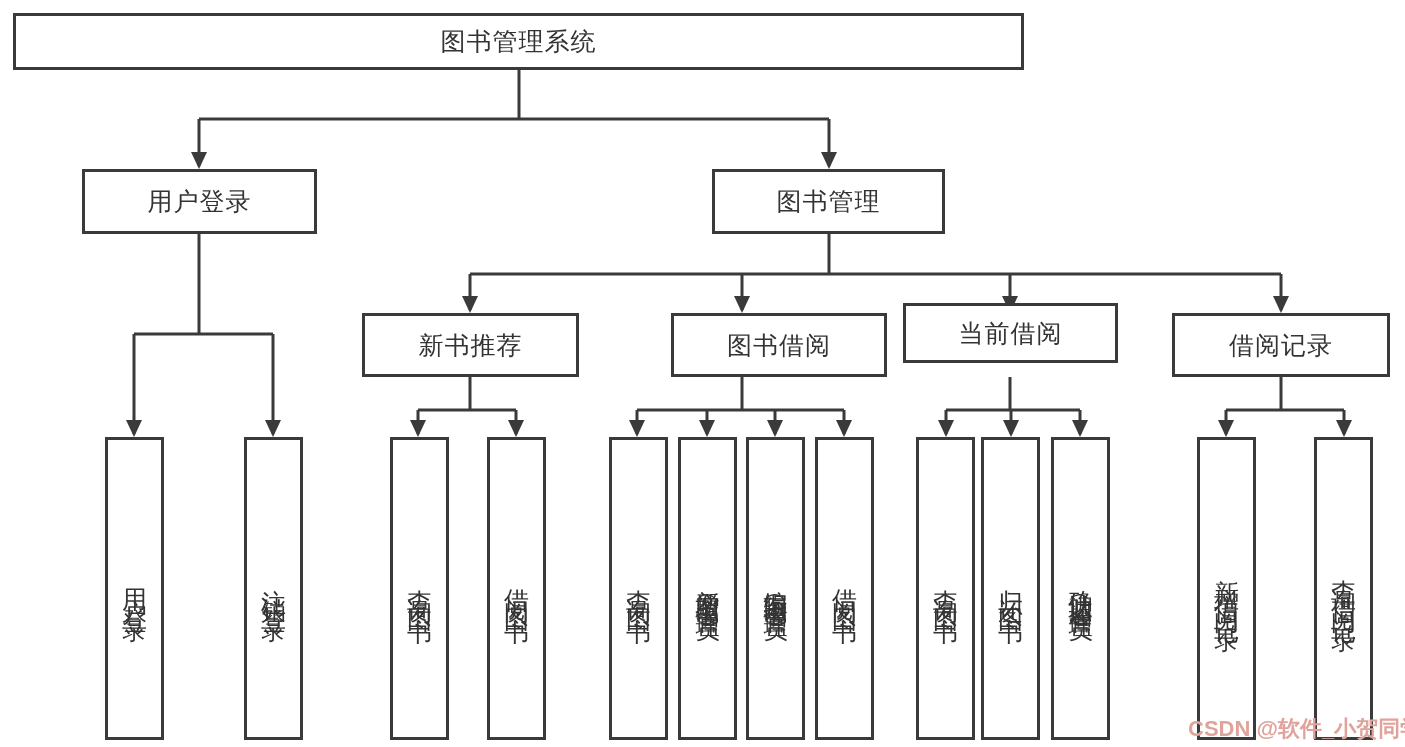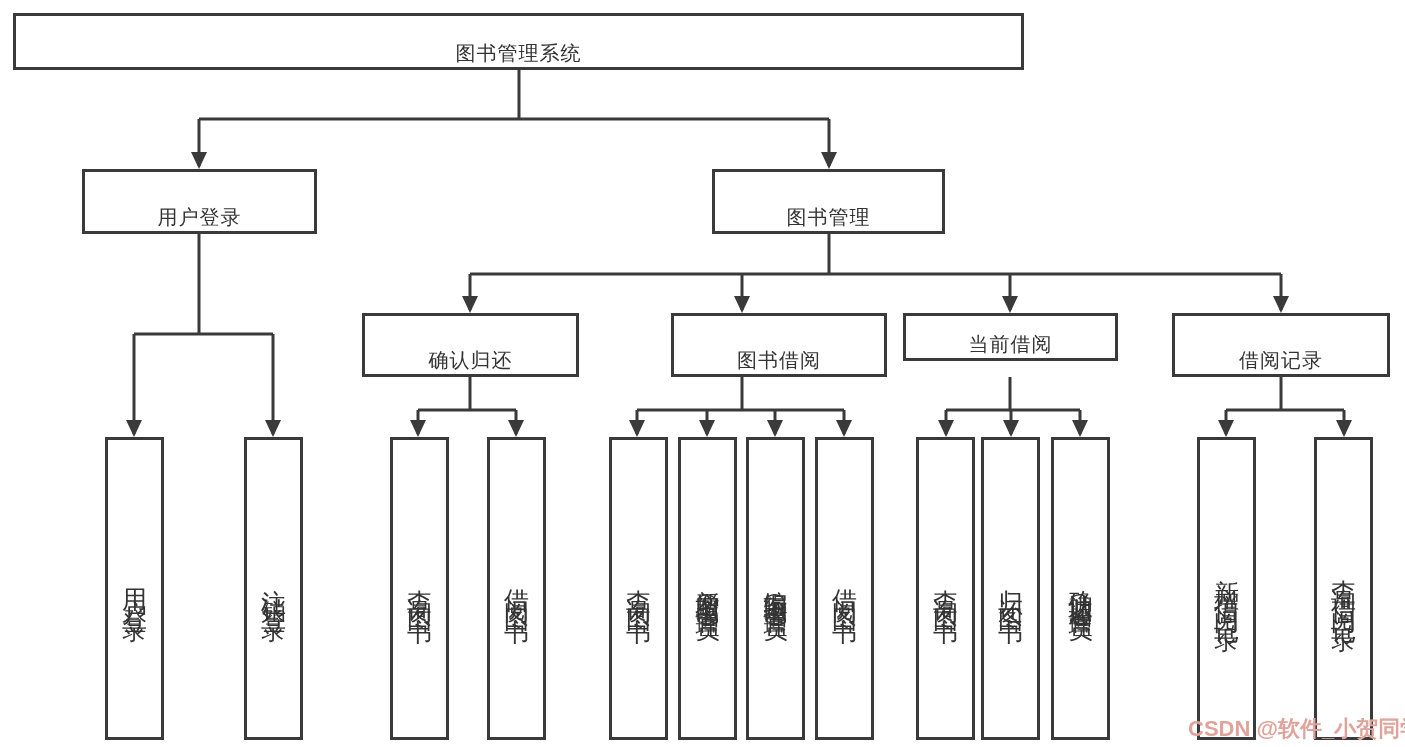--- a/index.html
+++ b/index.html
@@ -14,21 +14,21 @@
   .node{
     position:absolute;
     box-sizing:border-box;
     border:3px solid #3a3a3a;
     background:#ffffff;
     display:flex;
     align-items:center;
     justify-content:center;
     color:#333333;
   }
-  .hnode{font-size:20px;letter-spacing:1px;align-items:flex-end;}
+  .hnode{font-size:25px;letter-spacing:1px;}
   .leaf{top:437px;width:59px;height:303px;}
   .vtext{
     writing-mode:vertical-rl;
     text-orientation:mixed;
     font-size:25px;
     letter-spacing:10px;
     line-height:1;
     white-space:nowrap;
   }
   .leaf.long .vtext{letter-spacing:4px;font-size:24px;}
@@ -82,26 +82,26 @@
   </div>
 
   <div class="node hnode" style="left:82px;top:169px;width:235px;height:65px">
     <span>用户登录</span>
   </div>
   <div class="node hnode" style="left:712px;top:169px;width:233px;height:65px">
     <span>图书管理</span>
   </div>
 
   <div class="node hnode" style="left:362px;top:313px;width:217px;height:64px">
-    <span>确认归还</span>
+    <span>新书推荐</span>
   </div>
   <div class="node hnode" style="left:671px;top:313px;width:216px;height:64px">
     <span>图书借阅</span>
   </div>
-  <div class="node hnode" style="left:903px;top:313px;width:215px;height:48px">
+  <div class="node hnode" style="left:903px;top:303px;width:215px;height:60px">
     <span>当前借阅</span>
   </div>
   <div class="node hnode" style="left:1172px;top:313px;width:218px;height:64px">
     <span>借阅记录</span>
   </div>
 
   <div class="node leaf" style="left:105px">
     <span class="vtext">用户登录</span>
   </div>
   <div class="node leaf" style="left:244px">

